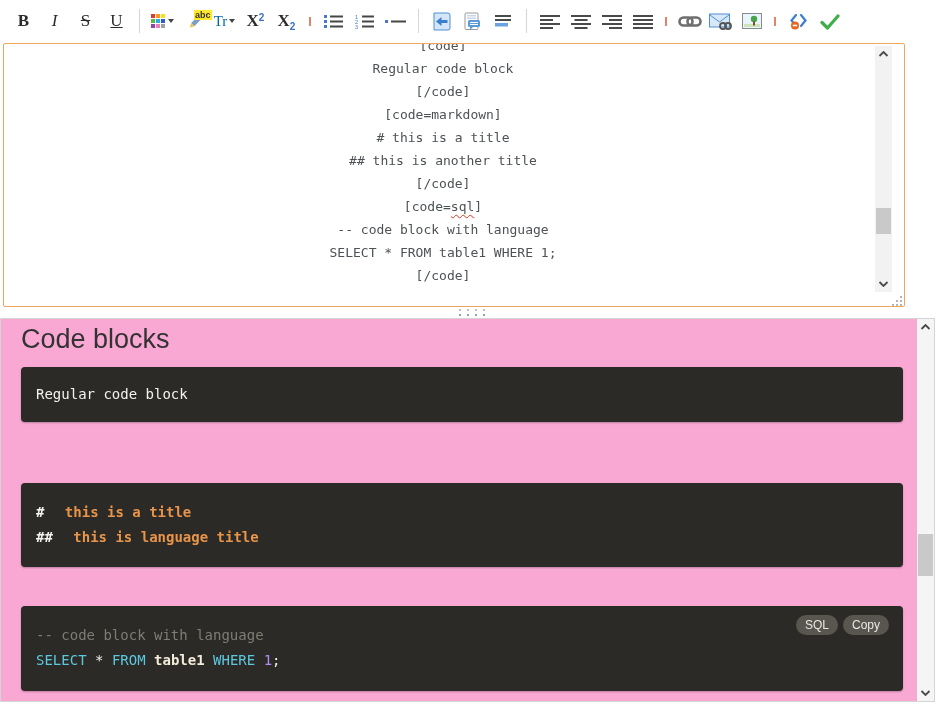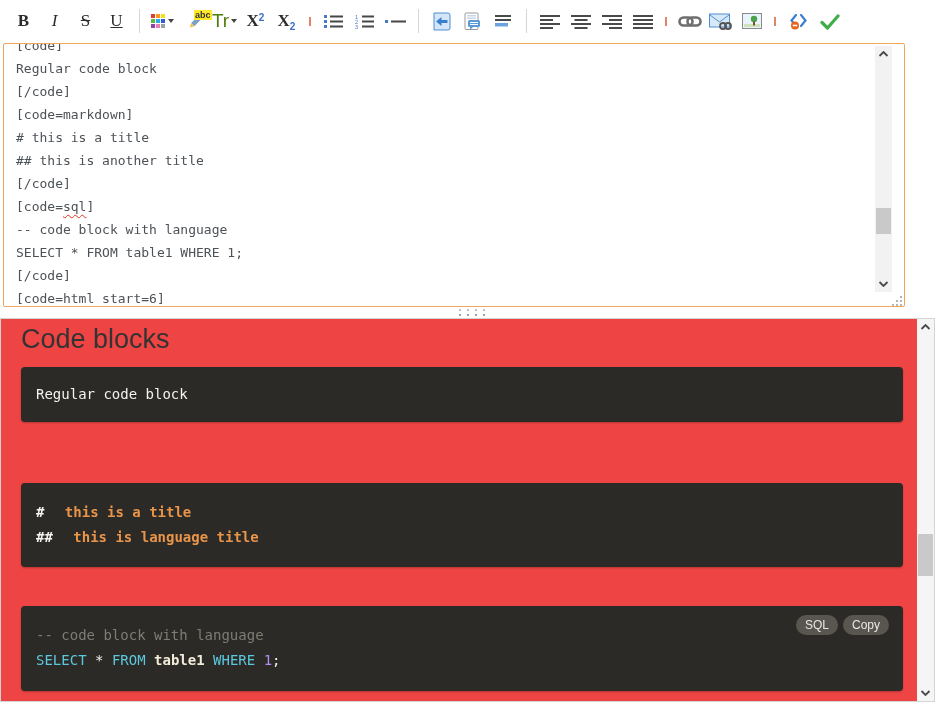--- a/index.html
+++ b/index.html
@@ -19,49 +19,49 @@
   .strike { text-decoration:line-through; }
   .und { text-decoration:underline; }
   .sep { width:1px; height:24px; background:#d6d6d6; margin:0 7px; }
   .sep-warm { height:9px; width:2px; background:#e2846a; align-self:center; }
   .caret { width:0; height:0; border-left:3.5px solid transparent; border-right:3.5px solid transparent;
            border-top:4px solid #444; margin-left:2px; display:inline-block; }
   .abc-label { font-size:9px; font-weight:bold; background:#ffe92a; color:#333;
                padding:0 1px; line-height:10px; position:absolute; top:4px; left:15px; }
   .supsub { position:relative;text-align:right; }
   .supsub sup, .supsub sub { color:#3a6fc4; font-size:10px; font-weight:bold; }
-  .tr-label { font-family:Liberation Sans, sans-serif; font-size:19px; color:#4d7c0f; }
+  .tr-label { font-family:Liberation Serif, serif; font-size:15px; color:#0369a1; }
 
   
   .editor-wrap { position:absolute; left:3px; top:43px; width:902px; height:264px;
                  border:1px solid #f0a65c; border-radius:2px; background:#fff; }
   .editor-clip { position:absolute; left:0; top:0; right:0; bottom:0; overflow:hidden; }
   .editor-content { position:absolute; left:12px; top:-10px; right:34px;
                     font-family:"DejaVu Sans Mono", monospace; font-size:13px;
                     color:#4d5257; }
-  .ed-line { height:23px; line-height:23px; white-space:pre; }
+  .ed-line { height:23px; line-height:23px; white-space:pre;text-align:center; }
   .misspelled { text-decoration:underline; text-decoration-style:wavy;
                 text-decoration-color:#e03520; text-decoration-thickness:1px;
                 text-underline-offset:3px; }
   .sb { position:absolute; width:17px; background:#f2f2f2; }
   .sb-ed { right:12px; top:2px; height:246px; }
   .sb-btn { position:absolute; left:0; width:17px; height:16px; display:flex;
             align-items:center; justify-content:center; cursor:pointer; }
   .sb-btn.up { top:0; } .sb-btn.down { bottom:0; }
   .sb-thumb { position:absolute; left:1px; width:15px; background:#c9c9c9; cursor:pointer; }
   .sb-ed .sb-thumb { top:162px; height:26px; }
   .resize-grip { position:absolute; right:1px; bottom:1px; width:12px; height:12px; cursor:nwse-resize; }
 
   
   .pane-divider { position:absolute; left:453px; top:308px; width:40px; height:10px;
                   display:flex; align-items:center; justify-content:center; cursor:row-resize; }
 
   
   .preview { position:absolute; left:0; top:318px; width:935px; height:384px;
-             border:1px solid #d4d4d4; background:#ef4444; }
+             border:1px solid #d4d4d4; background:#f9a8d4; }
   .preview-clip { position:absolute; left:0; top:0; right:17px; bottom:0; overflow:hidden; }
   .preview h1 { margin:4px 20px 0; font-size:27px; line-height:32px; font-weight:400;
                 color:var(--heading-text,#333); }
   .code-block { position:relative; margin:12px 14px 0 20px; border-radius:4px;
                 background:var(--code-background,#2b2a26);
                 font-family:"DejaVu Sans Mono", monospace; font-size:14px;
                 padding:18px 15px; box-shadow:0 1px 2px rgba(0,0,0,.25); }
   .code-block.plain    { height:55px; padding-top:18px; }
   .code-block.plain .code-line { line-height:19px; }
   .code-block.markdown { margin-top:61px; height:84px; padding-top:17px; }
@@ -278,21 +278,20 @@
           <div class="ed-line"><span>Regular code block</span></div>
           <div class="ed-line"><span>[/code]</span></div>
           <div class="ed-line"><span>[code=markdown]</span></div>
           <div class="ed-line"><span># this is a title</span></div>
           <div class="ed-line"><span>## this is another title</span></div>
           <div class="ed-line"><span>[/code]</span></div>
           <div class="ed-line"><span>[code=</span><span class="misspelled">sql</span><span>]</span></div>
           <div class="ed-line"><span>-- code block with language</span></div>
           <div class="ed-line"><span>SELECT * FROM table1 WHERE 1;</span></div>
           <div class="ed-line"><span>[/code]</span></div>
-          <div class="ed-line"><span>[code=html start=6]</span></div>
         </div>
     </div>
     <div class="sb sb-ed">
       <span class="sb-btn up">
         <svg width="11" height="6" viewBox="0 0 11 6">
             <path d="M1.5 5 L5.5 1 L9.5 5" stroke="#4a4a4a" stroke-width="1.8" fill="none"></path>
           </svg>
       </span>
       <span class="sb-thumb"></span>
       <span class="sb-btn down">

